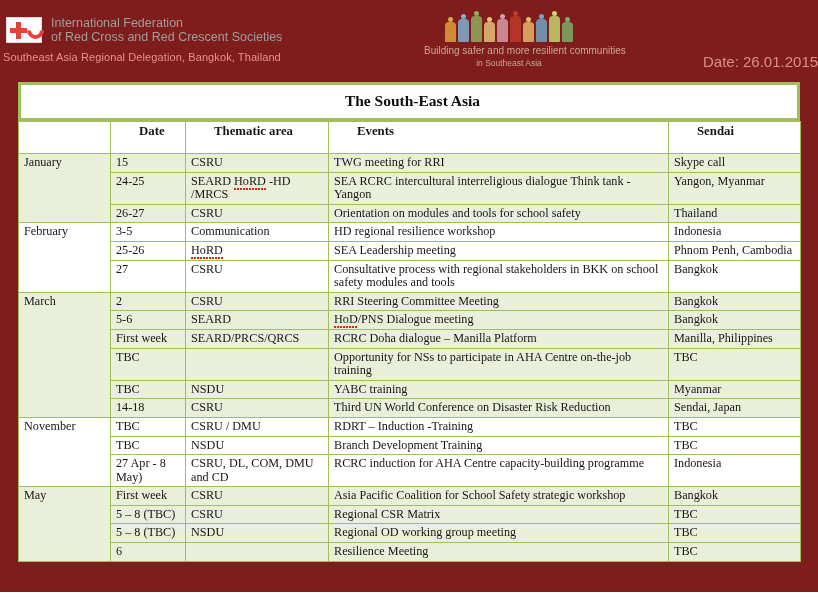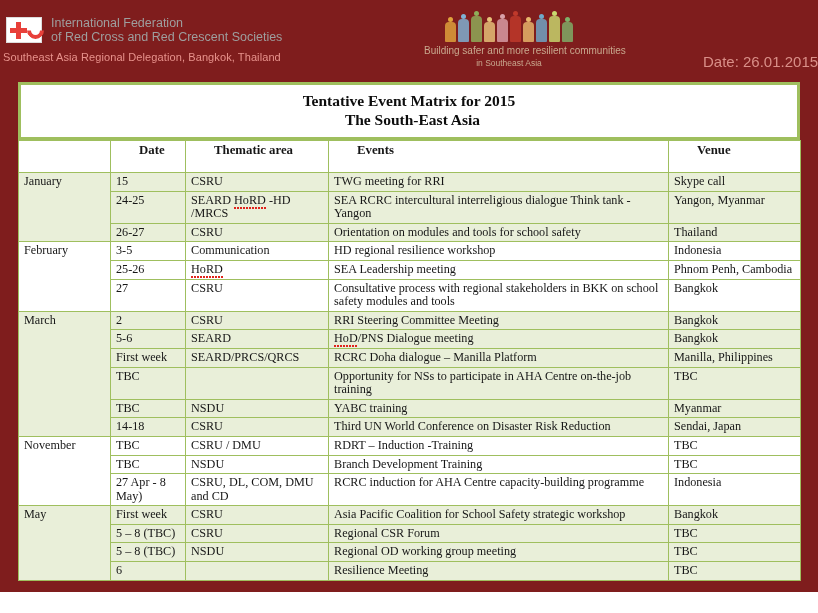--- a/index.html
+++ b/index.html
@@ -165,39 +165,38 @@
       <div class="tagline1">Building safer and more resilient communities</div>
       <div class="tagline2">in Southeast Asia</div>
     </div>
 
     <div class="doc-date">Date: 26.01.2015</div>
   </div>
 
   <div class="matrix-wrap">
 
     <div class="title-box">
-      <div class="t1">Tentative Event Matrix for 2015</div>
       <div class="t2">The South-East Asia</div>
     </div>
 
     <table class="matrix">
       <colgroup>
         <col class="c-month">
           <col class="c-date">
           <col class="c-thema">
           <col class="c-event">
           <col class="c-venue">
       </colgroup>
       <tbody id="matrix-body">
           <tr class="head-row">
             <td class="bg-white"></td>
             <td class="bg-white">Date</td>
             <td class="bg-white">Thematic area</td>
             <td class="bg-white">Events</td>
-            <td class="bg-white">Venue</td>
+            <td class="bg-white">Sendai</td>
           </tr>
           <tr>
             <td class="month-cell bg-green" rowspan="3">January</td>
             <td class="bg-green">15</td>
             <td class="bg-green">CSRU</td>
             <td class="bg-green ev-just">TWG meeting for RRI</td>
             <td class="bg-green">Skype call</td>
           </tr>
           <tr>
             <td class="bg-green">24-25</td>
@@ -289,21 +288,21 @@
           <tr>
             <td class="month-cell bg-green" rowspan="4">May</td>
             <td class="bg-green">First week</td>
             <td class="bg-green">CSRU</td>
             <td class="bg-green ev-just">Asia Pacific Coalition for School Safety strategic workshop</td>
             <td class="bg-green">Bangkok</td>
           </tr>
           <tr>
             <td class="bg-green">5 – 8 (TBC)</td>
             <td class="bg-green">CSRU</td>
-            <td class="bg-green ev-just">Regional CSR Forum</td>
+            <td class="bg-green ev-just">Regional CSR Matrix</td>
             <td class="bg-green">TBC</td>
           </tr>
           <tr>
             <td class="bg-green">5 – 8 (TBC)</td>
             <td class="bg-green">NSDU</td>
             <td class="bg-green ev-just">Regional OD working group meeting</td>
             <td class="bg-green">TBC</td>
           </tr>
           <tr>
             <td class="bg-green">6</td>

